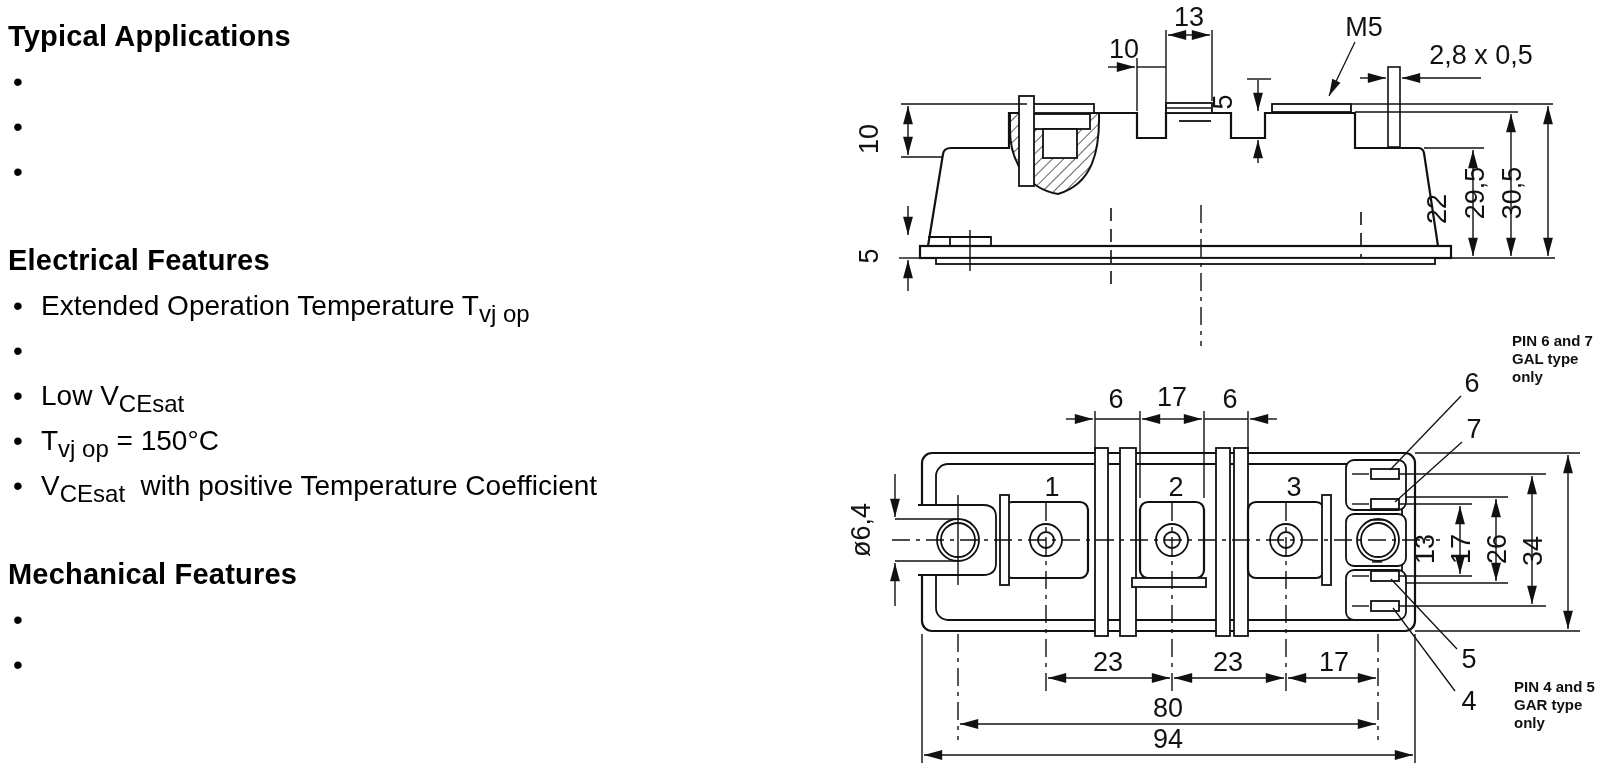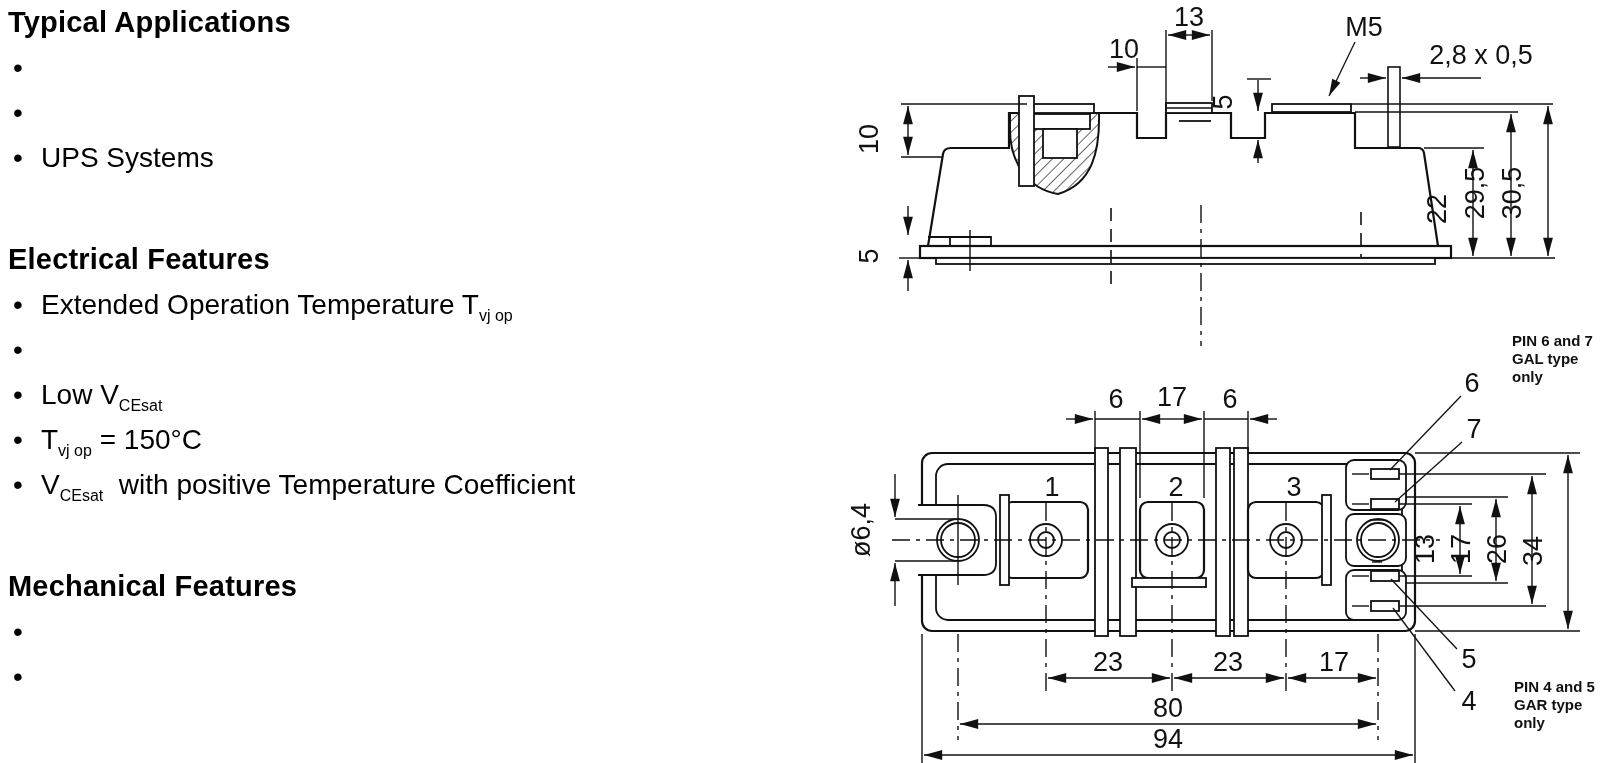--- a/index.html
+++ b/index.html
@@ -1,23 +1,23 @@
 <!DOCTYPE html>
 <html><head>
 <meta charset="utf-8">
 <style>
   html,body { margin:0; padding:0; background:#ffffff; }
   #canvas { position:relative; width:1600px; height:763px; background:#ffffff; overflow:hidden;
             font-family:"Liberation Sans", sans-serif; color:#000; }
-  #features { position:absolute; left:8px; top:2px; width:820px; }
-  .fsec + .fsec { margin-top:57px; }
+  #features { position:absolute; left:8px; top:16px; width:820px; }
+  .fsec + .fsec { margin-top:44px; }
   .fh { font-size:29px; font-weight:bold; height:45px; line-height:40px; letter-spacing:0.2px; }
   .fi { font-size:28px; height:45px; line-height:42px; padding-left:33px; position:relative; white-space:nowrap; }
   .fi .blt { position:absolute; left:5px; top:0; }
-  .fi sub { font-size:16px; line-height:0; }
+  .fi sub { font-size:24px; line-height:0; }
   #drawing { position:absolute; left:0; top:0; }
   .ln  { stroke:#111; stroke-width:2.2; fill:#fff; }
   .ln2 { stroke:#111; stroke-width:1.8; fill:#fff; }
   .lnn { stroke:#111; stroke-width:1.8; fill:none; }
   .dim { stroke:#111; stroke-width:1.4; fill:none; }
   .ldr { stroke:#111; stroke-width:1.3; fill:none; }
   .cl  { stroke:#111; stroke-width:1.4; fill:none; stroke-dasharray:18 6 4 6; }
   .dsh { stroke:#111; stroke-width:1.6; fill:none; stroke-dasharray:13 8; }
   .dt  { font-family:"Liberation Sans", sans-serif; font-size:27px; fill:#111; }
   .dtb { font-family:"Liberation Sans", sans-serif; font-size:15px; font-weight:bold; fill:#111; }
@@ -26,21 +26,21 @@
 </head>
 <body>
 
 <div id="canvas">
 
   <div id="features">
       <div class="fsec">
         <div class="fh">Typical Applications</div>
         <div class="fi"><span class="blt">•</span></div>
         <div class="fi"><span class="blt">•</span></div>
-        <div class="fi"><span class="blt">•</span><span>UPS Systems</span></div>
+        <div class="fi"><span class="blt">•</span></div>
       </div>
       <div class="fsec">
         <div class="fh">Electrical Features</div>
         <div class="fi"><span class="blt">•</span><span>Extended Operation Temperature T</span><sub>vj op</sub></div>
         <div class="fi"><span class="blt">•</span></div>
         <div class="fi"><span class="blt">•</span><span>Low V</span><sub>CEsat</sub></div>
         <div class="fi"><span class="blt">•</span><span>T</span><sub>vj op</sub><span> = 150°C</span></div>
         <div class="fi"><span class="blt">•</span><span>V</span><sub>CEsat</sub><span>&nbsp; with positive Temperature Coefficient</span></div>
       </div>
       <div class="fsec">

